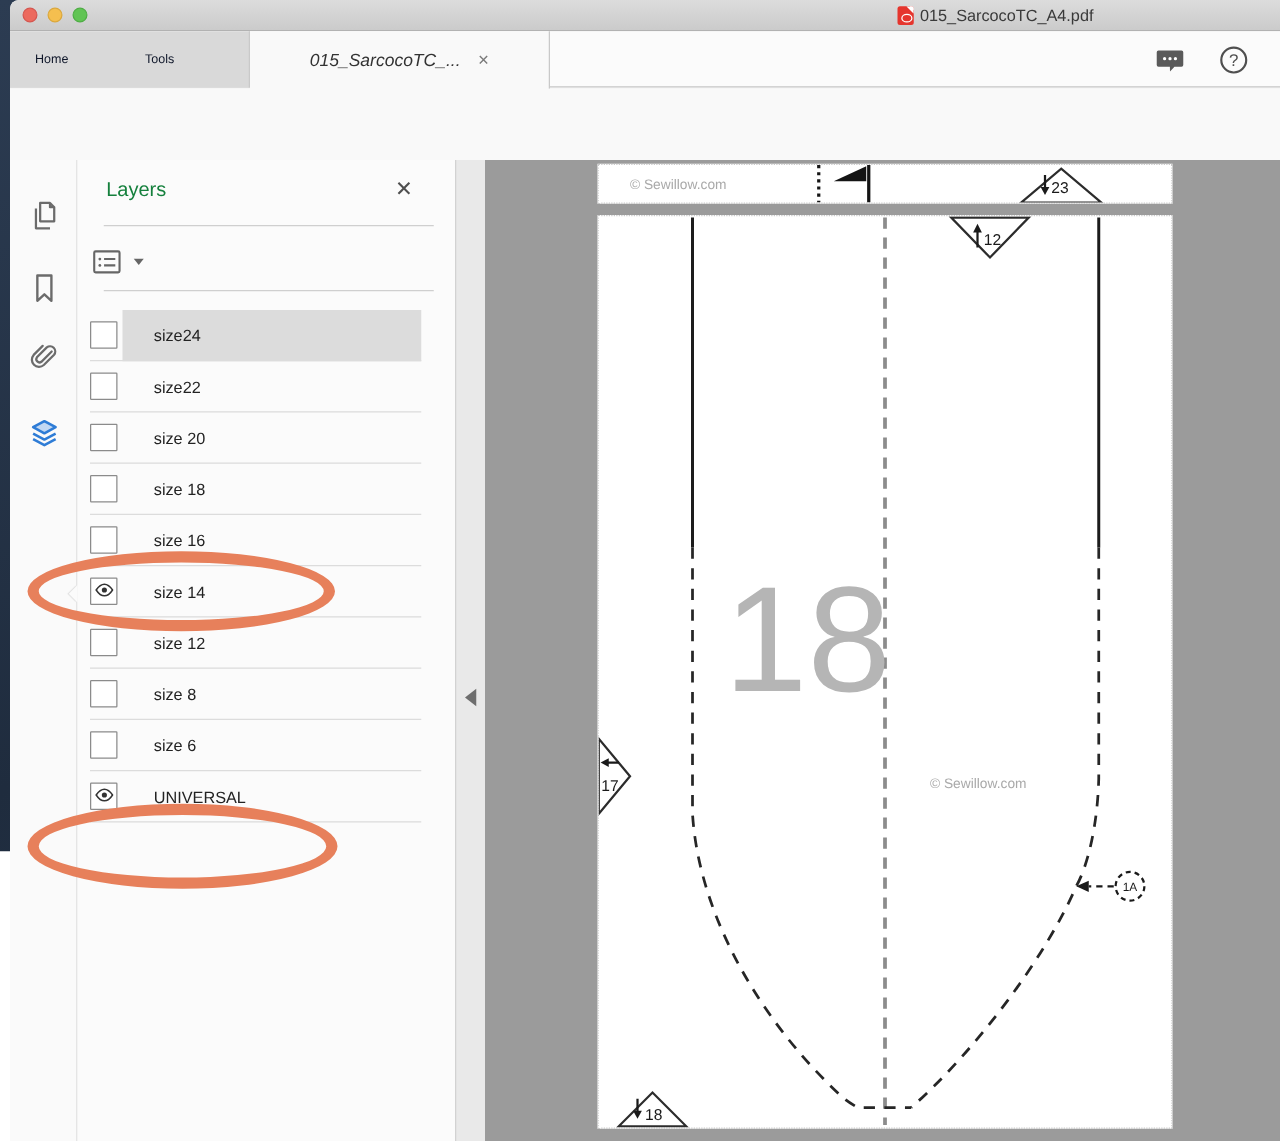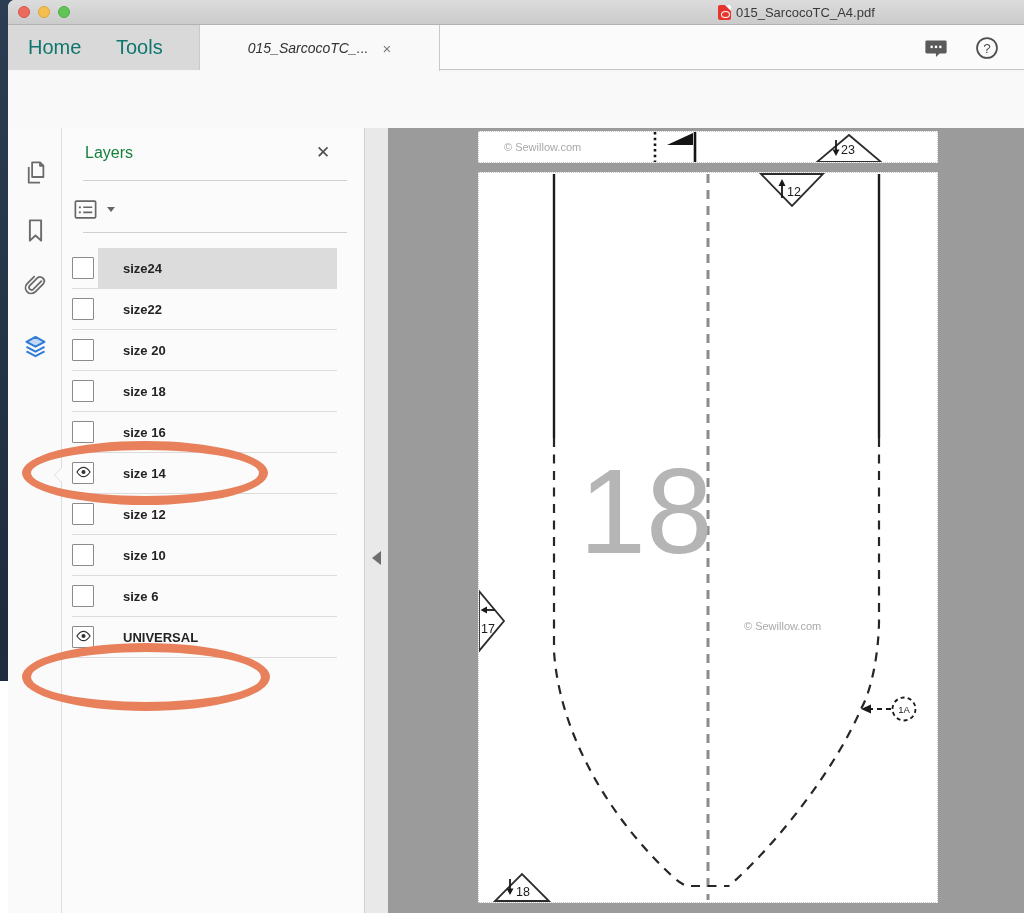--- a/index.html
+++ b/index.html
@@ -25,21 +25,21 @@
   #pdf-glyph:after { content:""; position:absolute; left:3px; top:6px; width:7px; height:5px;
     border:1.4px solid #fff; border-radius:50%; }
   #window-title { font-size:13px; color:#3a3a3a; }
 
   
   #tabbar { position:absolute; left:0; top:25px; width:100%; height:45px;
     background:#fbfbfb; border-bottom:1px solid #c6c6c6; }
   #tabbar-left { position:absolute; left:0; top:0; width:192px; height:45px;
     background:#d9d9d9; border-right:1px solid #c9c9c9; }
   .nav-tab { position:absolute; top:0; height:45px; line-height:45px;
-    font-size:20px; color:#0f766e; cursor:default; }
+    font-size:10px; color:#0f172a; cursor:default; }
   #tab-home { left:20px; } #tab-tools { left:108px; }
   #doc-tab { position:absolute; left:192px; top:0; width:240px; height:46px;
     background:#f9f9f9; border-right:1px solid #c9c9c9; display:flex;
     align-items:center; justify-content:center; gap:14px; }
   #doc-tab-label { font-size:14px; color:#333;font-style:italic; }
   #doc-tab-close { font-size:15px; color:#7a7a7a; }
   .tab-right-icon { position:absolute; top:10px; width:26px; height:26px; }
   #comment-icon { left:915px; } #help-icon { left:966px; }
 
   
@@ -80,21 +80,21 @@
     border-right:4px solid transparent; border-top:5px solid #666; margin-left:8px; }
   #layer-list { position:absolute; left:10px; top:120px; width:265px; }
   .layer-row { position:relative; height:41px; border-bottom:1px solid #dcdcdc; }
   .layer-checkbox { position:absolute; left:0; top:9px; width:22px; height:22px;
     border:1.5px solid #8b8b8b; background:#fff; border-radius:1px; }
   .layer-checkbox svg { display:none; margin:3px auto 0; }
   .layer-row.visible .layer-checkbox svg { display:block; }
   .layer-label-area { position:absolute; left:26px; top:0; width:239px; height:41px;
     display:flex; align-items:center; padding-left:25px; }
   .layer-row.selected .layer-label-area { background:#dcdcdc; }
-  .layer-label { font-size:13px; font-weight:700; color:#232323; }
+  .layer-label { font-size:13px; font-weight:400; color:#232323; }
 
   
   .orange-circle { position:absolute; border:9px solid rgba(231,128,91,0.92);
     border-radius:50%; pointer-events:none; z-index:50; }
   #circle-size14 { left:14px; top:441px; width:246px; height:64px; }
   #circle-universal { left:14px; top:643px; width:248px; height:68px; }
 
   
   #collapse-strip { position:absolute; left:356px; top:128px; width:24px; height:785px;
     background:#e9e9e9; border-left:1px solid #d2d2d2; }
@@ -333,21 +333,21 @@
       </div>
       <div class="layer-row">
         <span class="layer-checkbox"></span>
         <span class="layer-label-area">
               <span class="layer-label">size 12</span>
             </span>
       </div>
       <div class="layer-row">
         <span class="layer-checkbox"></span>
         <span class="layer-label-area">
-              <span class="layer-label">size 10</span>
+              <span class="layer-label">size 8</span>
             </span>
       </div>
       <div class="layer-row">
         <span class="layer-checkbox"></span>
         <span class="layer-label-area">
               <span class="layer-label">size 6</span>
             </span>
       </div>
       <div class="layer-row visible">
         <span class="layer-checkbox">

